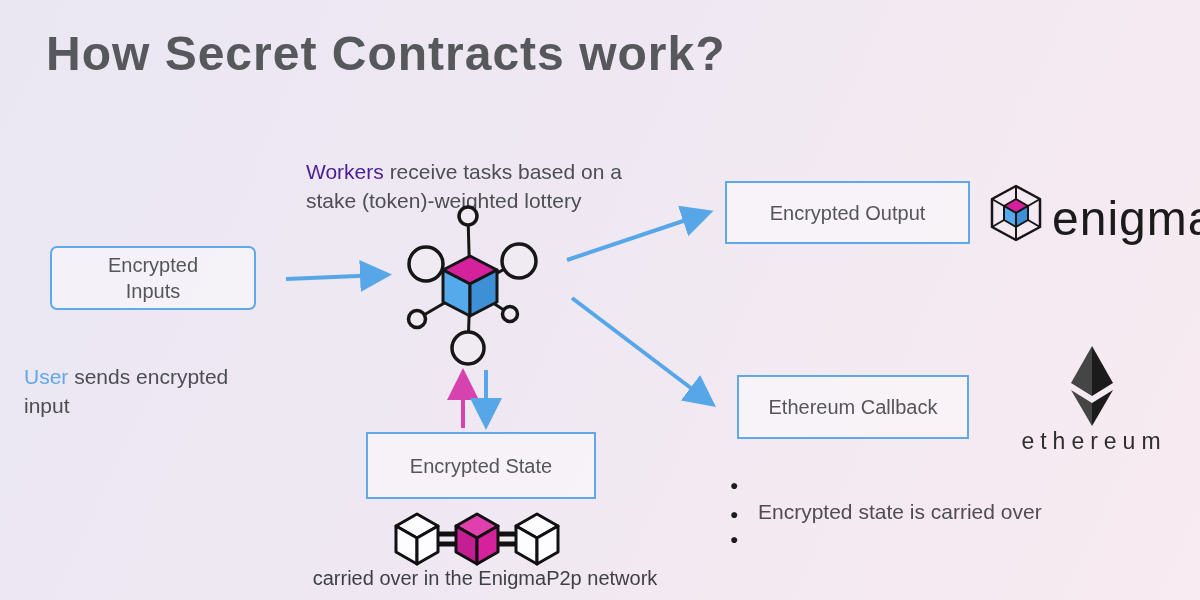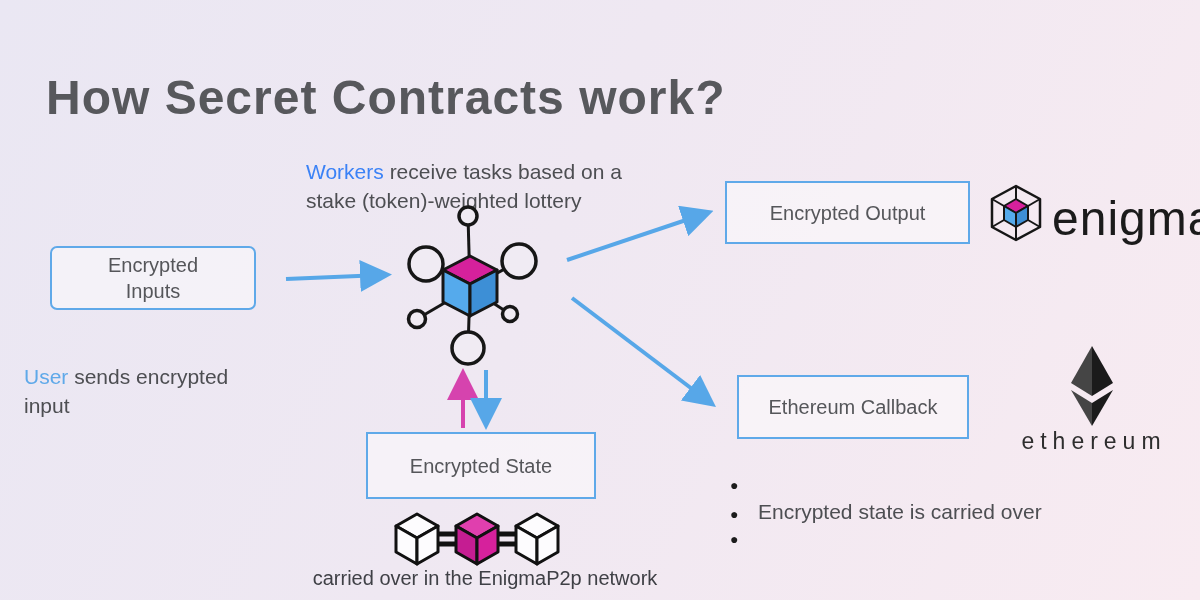--- a/index.html
+++ b/index.html
@@ -10,21 +10,21 @@
     overflow:hidden;
     background:linear-gradient(115deg,#eae7f3 0%,#efe8f2 45%,#f8ebf1 100%);
   }
   .abs { position:absolute; }
   .title {
     font-size:48px; font-weight:700; color:#57585c; letter-spacing:1px;
   }
   .note {
     color:#4d4e52; font-size:21px; line-height:1.38; white-space:pre-line;
   }
-  .hl-pink { color:#3b82f6; }
+  .hl-pink { color:#4c1d95; }
   .hl-blue { color:#5fa9e9; }
   .node-box {
     position:absolute; border:2px solid #5fa9e9; background:rgba(255,255,255,0.45);
     display:flex; align-items:center; justify-content:center;
     color:#55565a; font-size:20px; text-align:center; white-space:pre-line; line-height:1.3;
   }
   .logo-text-enigma {
     font-size:48px; color:#1b1b1b; letter-spacing:1px; font-weight:400;
   }
   .logo-text-ethereum {
@@ -33,21 +33,21 @@
   .caption { color:#3f4046; font-size:20px; text-align:center; }
   .bullets { position:absolute; display:flex; flex-direction:column; gap:7px; }
   .bullet-row { display:flex; align-items:baseline; font-size:21px; color:#4d4e52; }
   .bullet-dot { width:36px; font-size:14px; color:#1c1c1c; flex-shrink:0; padding-left:8px; }
   svg { display:block; }
   .overlay { pointer-events:none; }
 </style>
 </head>
 <body>
 
-<div class="abs title" style="left:46px; top:26px;margin-top:44px;">How Secret Contracts work?</div>
+<div class="abs title" style="left:46px; top:26px;">How Secret Contracts work?</div>
 
 <div class="abs note" style="left:306px; top:129px;">
   <span class="hl-pink">Workers</span><span> receive tasks based on a
 stake (token)-weighted lottery</span>
 </div>
 
 <svg class="abs overlay" width="1200" height="600" style="left:0; top:0;">
   <defs>
     <marker id="mBlue" markerWidth="8" markerHeight="8" refX="5.5" refY="4" orient="auto">
       <path d="M0,0 L8,4 L0,8 z" fill="#57a7e8"></path>

